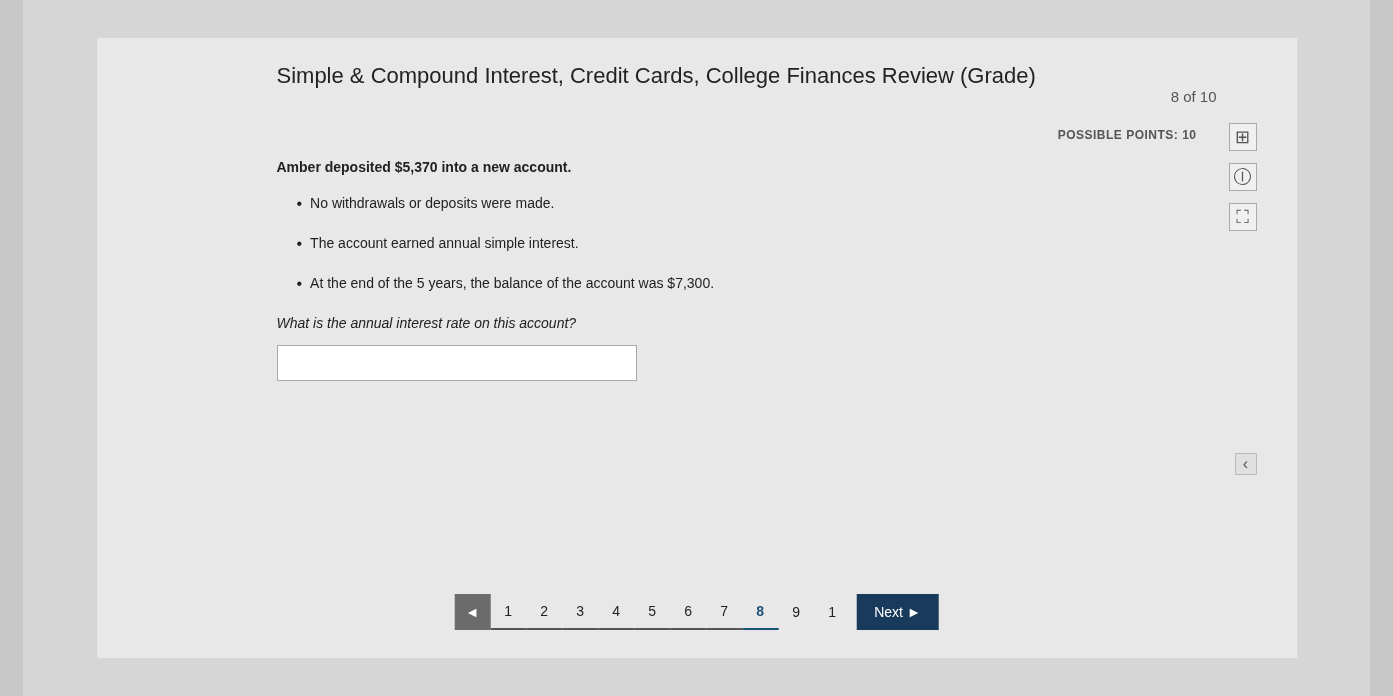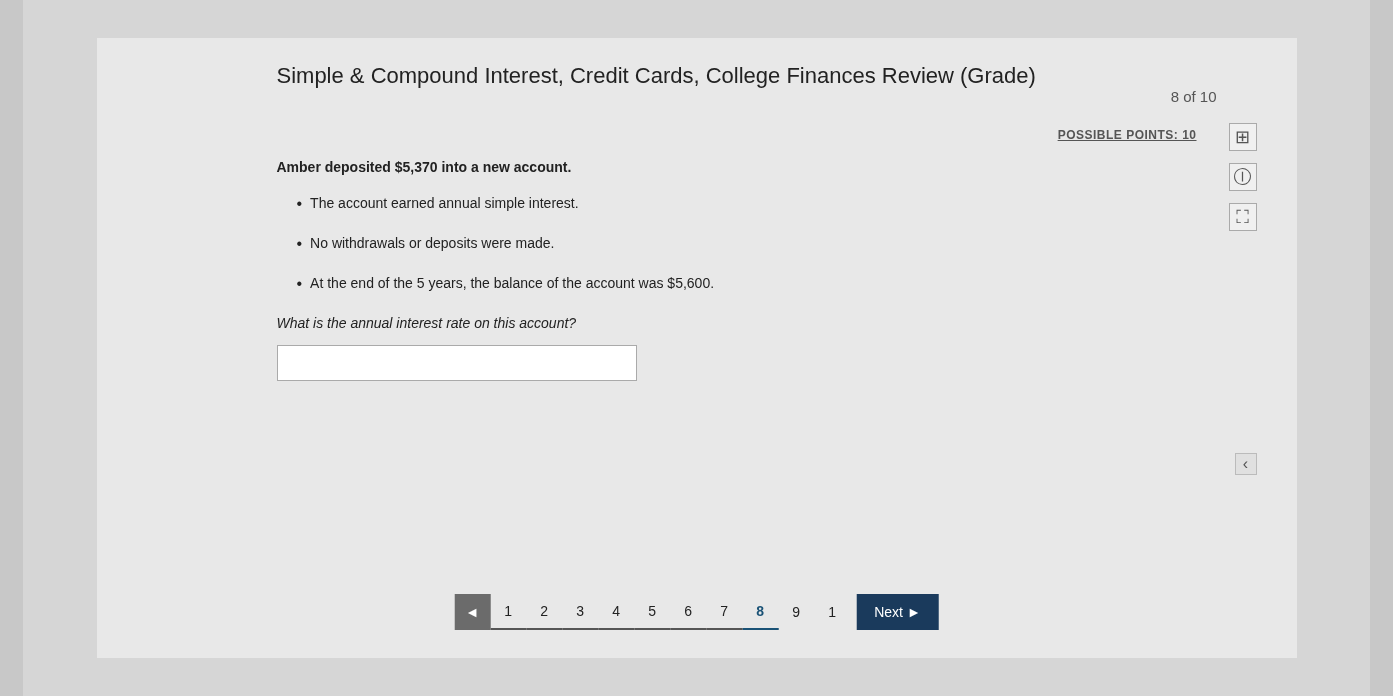--- a/index.html
+++ b/index.html
@@ -53,21 +53,20 @@
     }
 
     .possible-points {
       position: absolute;
       top: 90px;
       right: 100px;
       font-size: 12px;
       color: #555;
       font-weight: bold;
       letter-spacing: 0.5px;
-      text-decoration: underline;
     }
 
     .sidebar-icons {
       position: absolute;
       top: 85px;
       right: 40px;
       display: flex;
       flex-direction: column;
       gap: 12px;
       align-items: center;
@@ -236,27 +235,27 @@
     </div>
 
     <div class="sidebar-icon-chevron">‹</div>
 
     <div class="question-area">
 
       <p class="problem-text">Amber deposited $5,370 into a new account.</p>
 
       <ul class="bullet-list">
         <li>
+          <span>No withdrawals or deposits were made.</span>
+        </li>
+        <li>
           <span>The account earned annual simple interest.</span>
         </li>
         <li>
-          <span>No withdrawals or deposits were made.</span>
-        </li>
-        <li>
-          <span>At the end of the 5 years, the balance of the account was $5,600.</span>
+          <span>At the end of the 5 years, the balance of the account was $7,300.</span>
         </li>
       </ul>
 
       <p class="question-prompt">What is the annual interest rate on this account?</p>
 
       <input class="answer-input" type="text" placeholder="" style="">
     </div>
 
     <div class="pagination-bar">
       <button class="pagination-prev">◄</button>

